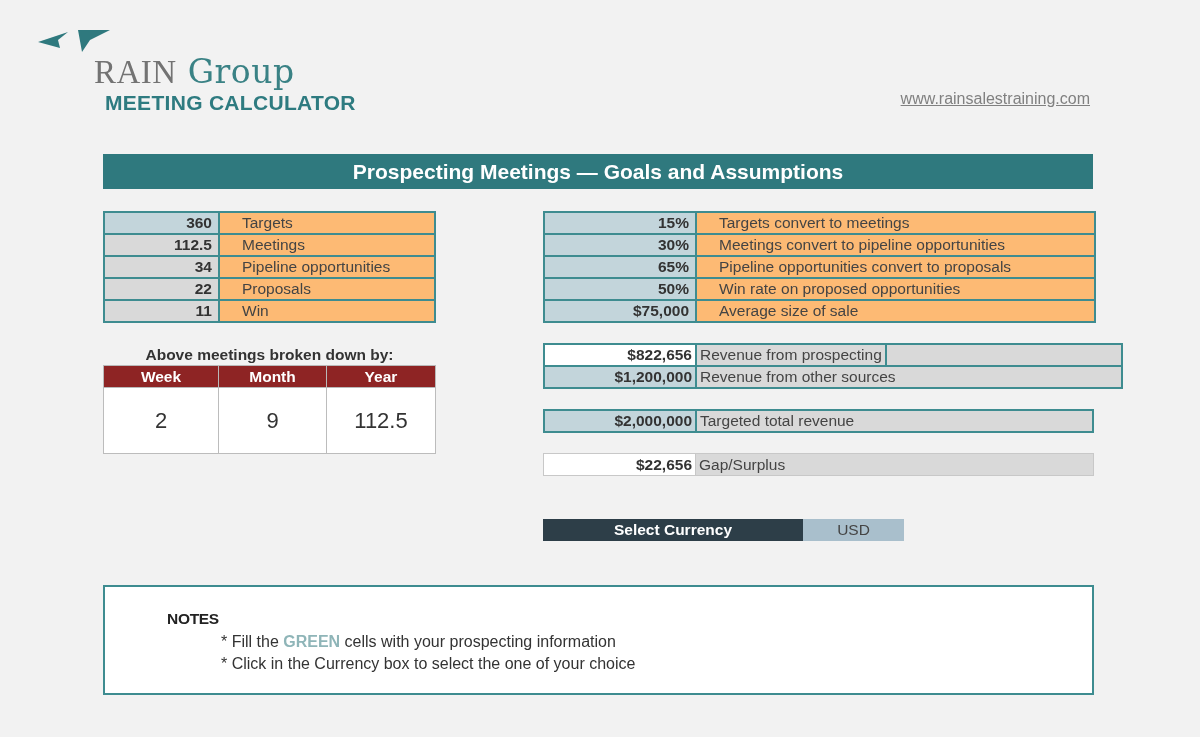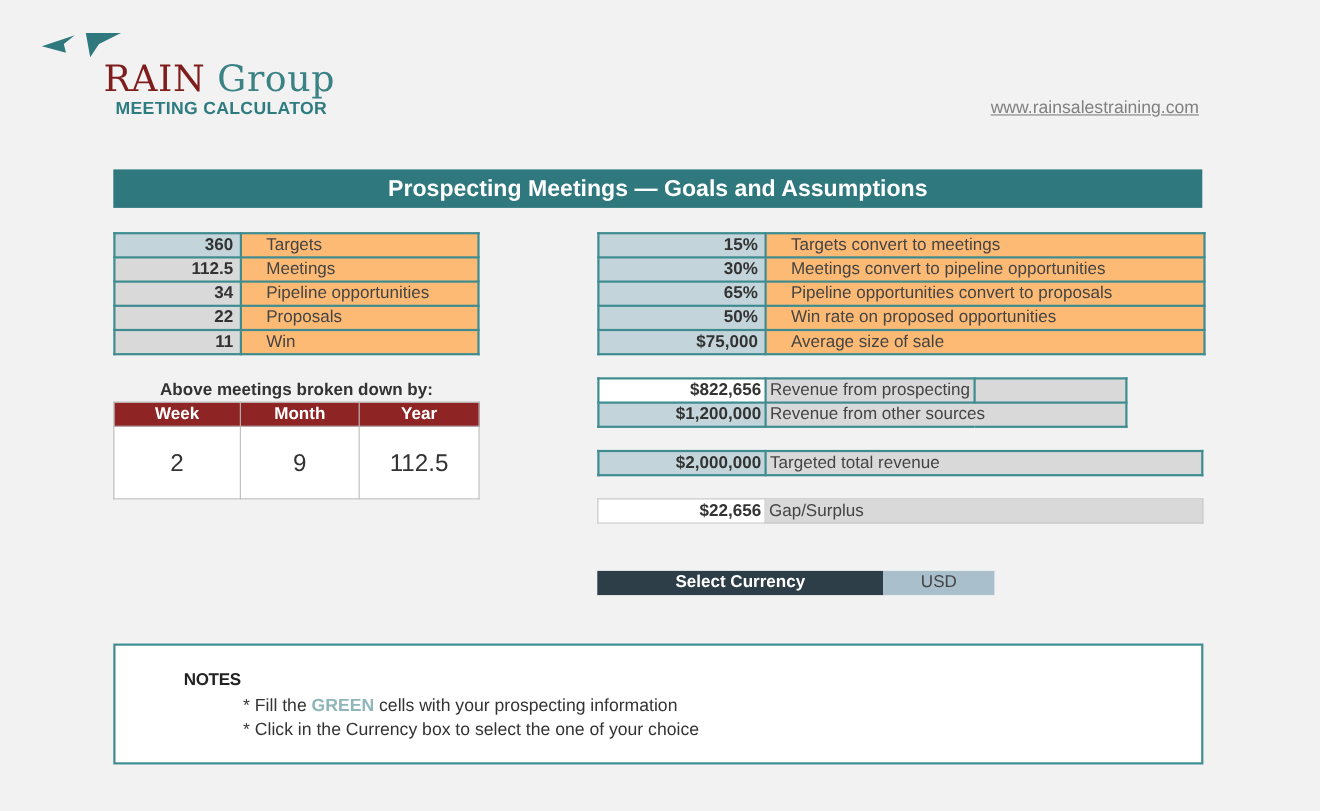--- a/index.html
+++ b/index.html
@@ -2,23 +2,23 @@
 <html><head>
 <meta charset="utf-8">
 <style>
   * { box-sizing: border-box; margin: 0; padding: 0; }
   html, body { width: 1200px; height: 737px; background: #f2f2f2; overflow: hidden; }
   body { position: relative; font-family: "DejaVu Sans", "Liberation Sans", sans-serif; color: #3a3a3a; }
 
   .logo { position: absolute; left: 38px; top: 28px; width: 280px; height: 90px; }
   .logo svg { position: absolute; left: 0; top: 0; }
   .logo-text { position: absolute; left: 56px; top: 24px; font-family: "DejaVu Serif", "Liberation Serif", serif; font-size: 33px; letter-spacing: 0.5px; white-space: nowrap; }
-  .logo-rain { color: #7f1d1d; }
+  .logo-rain { color: #737373; font-family: Liberation Serif, serif; }
   .logo-group { color: #3a8285; }
-  .logo-sub { position: absolute; left: 67px; top: 63px; font-family: "Liberation Sans", sans-serif; font-weight: bold; color: #2e7b80; font-size: 16px; letter-spacing: 0.3px; white-space: nowrap; }
+  .logo-sub { position: absolute; left: 67px; top: 63px; font-family: "Liberation Sans", sans-serif; font-weight: bold; color: #2e7b80; font-size: 21px; letter-spacing: 0.3px; white-space: nowrap; }
 
   .site-link { position: absolute; right: 110px; top: 90px; font-family: "Liberation Sans", sans-serif; font-size: 16px; color: #808080; text-decoration: underline; }
 
   .title-bar { position: absolute; left: 103px; top: 154px; width: 990px; height: 35px; background: #2f797e; color: #fff; font-family: "Liberation Sans", sans-serif; font-weight: bold; font-size: 21px; text-align: center; line-height: 35px; }
 
   table { border-collapse: collapse; position: absolute; font-family: "Liberation Sans", sans-serif; }
   .grid td { border: 2px solid #3e8c90; height: 22px; font-size: 15.5px; padding: 0 6px; white-space: nowrap; }
   .grid td.num { text-align: right; font-weight: bold; color: #333; }
   .grid td.lbl { background: #fdba74; color: #444; padding-left: 22px; margin-left: 20px; }
   .inp { background: #c3d5db; }
@@ -31,21 +31,21 @@
   #right-table td.num { width: 152px; }
 
   .breakdown-label { position: absolute; left: 103px; top: 346px; width: 333px; text-align: center; font-family: "Liberation Sans", sans-serif; font-weight: bold; font-size: 15.5px; color: #333; }
   #breakdown { left: 103px; top: 365px; width: 333px; }
   #breakdown th { background: #8e2424; color: #fff; font-size: 15.5px; font-weight: bold; height: 22px; border: 1px solid #b9b9b9; }
   #breakdown td { background: #fff; border: 1px solid #bcbcbc; height: 66px; text-align: center; font-size: 22px; color: #333; }
 
   .rev-table td { border: 2px solid #3e8c90; height: 22px; font-size: 15.5px; white-space: nowrap; }
   .rev-table td.num { width: 152px; text-align: right; font-weight: bold; color: #333; padding-right: 3px; }
   .rev-table td.lbl { background: #d9d9d9; color: #444; padding-left: 3px; }
-  #rev1 { left: 543px; top: 343px; width: 482px; }
+  #rev1 { left: 543px; top: 343px; width: 580px; }
   #rev1 .split { width: 190px; margin-top: 24px; }
   #rev2 { left: 543px; top: 409px; width: 551px; }
   #gap { left: 543px; top: 453px; width: 551px; }
   #gap td { border: 1px solid #c8c8c8; }
 
   .currency { position: absolute; left: 543px; top: 519px; height: 22px; display: flex; font-family: "Liberation Sans", sans-serif; font-size: 15.5px; }
   .currency-label { width: 260px; background: #2d3e48; color: #fff; font-weight: bold; text-align: center; line-height: 22px; }
   .currency-value { width: 101px; background: #a9bfcc; color: #444; text-align: center; line-height: 22px; }
 
   .notes { position: absolute; left: 103px; top: 585px; width: 991px; height: 110px; background: #fff; border: 2px solid #3e8c90; font-family: "Liberation Sans", sans-serif; }

